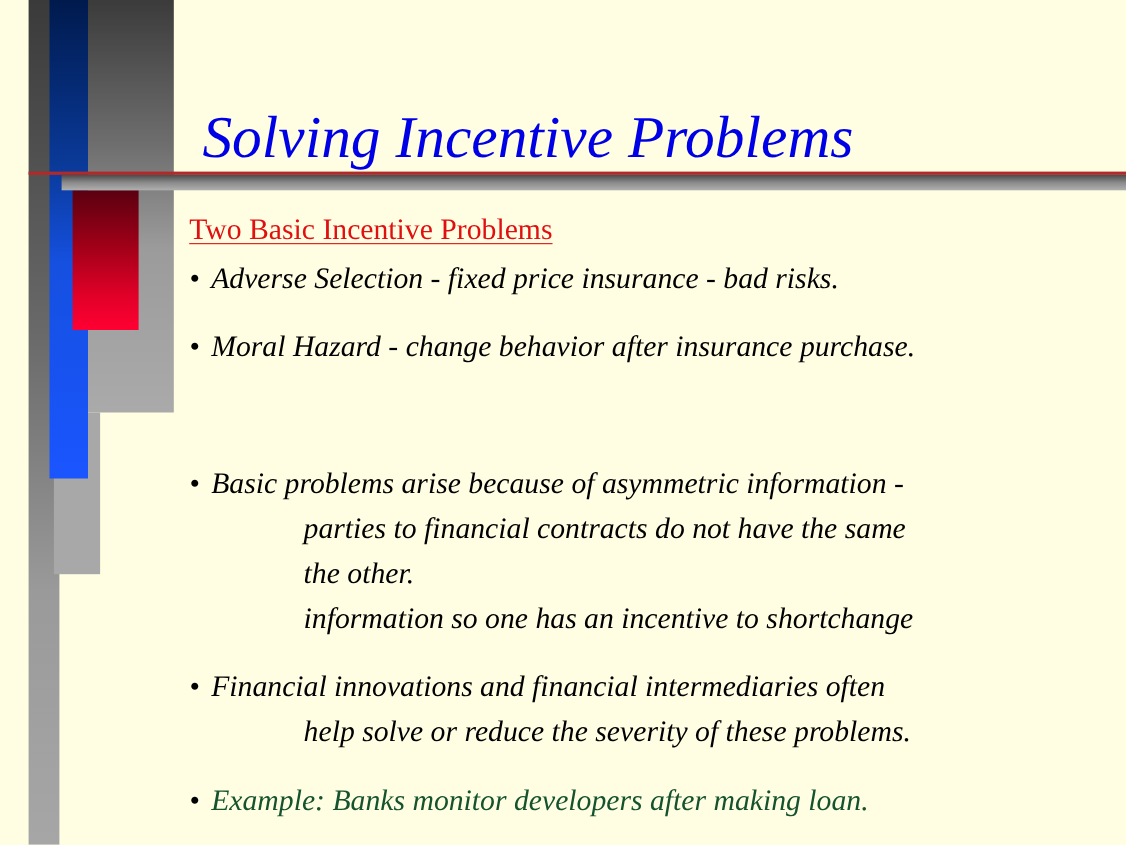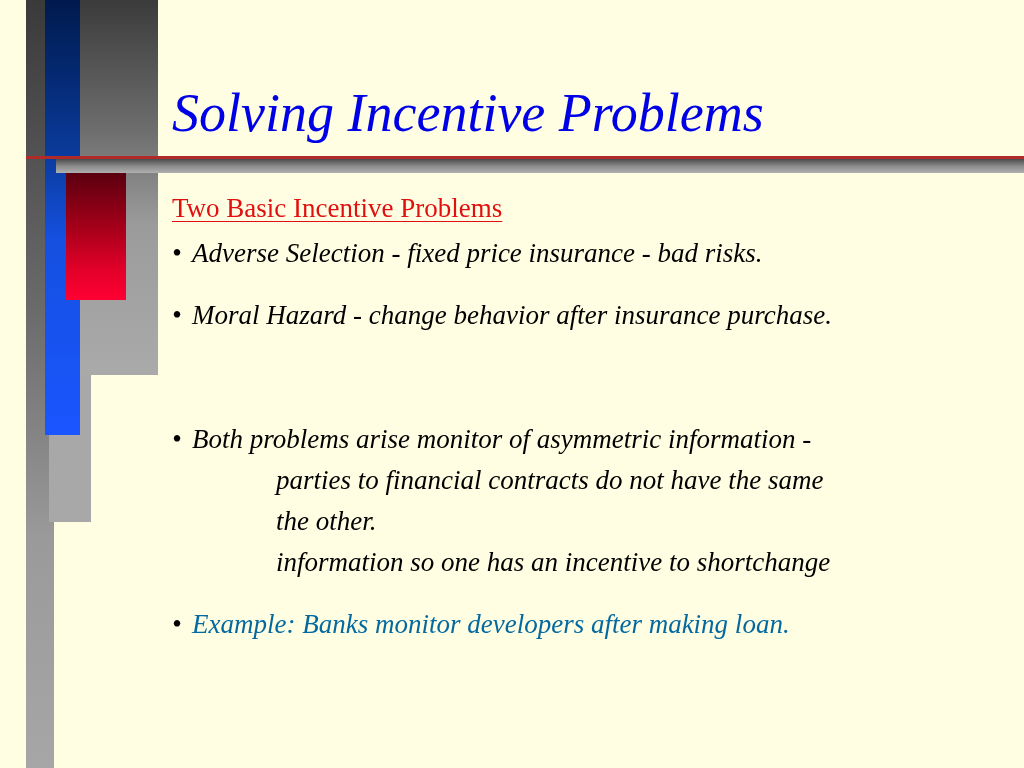--- a/index.html
+++ b/index.html
@@ -39,21 +39,21 @@
       left: 26px; top: 156px; width: 998px; height: 3px;
       background: #b02a2a;
     }
     #divider-gray {
       left: 56px; top: 159px; width: 968px; height: 14px;
       background: linear-gradient(to bottom, #4a4a4a 0%, #8a8a8a 50%, #b0b0b0 100%);
     }
     #title {
       position: absolute;
       left: 172px; top: 78px;
-      margin: 0;
+      margin: 12px;
       font-family: "Liberation Serif", serif;
       font-style: italic;
       font-weight: normal;
       font-size: 54px;
       line-height: 70px;
       color: #0000e6;
       white-space: nowrap;
     }
     #content {
       position: absolute;
@@ -67,21 +67,21 @@
       color: #e01010;
       text-decoration: underline;
       text-decoration-thickness: 1px;
       text-underline-offset: 4px;
       margin-bottom: 4px;
     }
     .bullet { margin-bottom: 21px; font-style: italic; }
     .bullet .dot { display: inline-block; width: 20px; }
     .bullet .cont { padding-left: 104px; }
     .gap { height: 62px; }
-    .red { color: #0369a1; }
+    .red { color: #14532d; }
   </style>
 </head>
 <body>
 
 <div class="deco" id="block-gray"></div>
 <div class="deco" id="bar-left"></div>
 <div class="deco" id="bar-gray-lower"></div>
 <div class="deco" id="bar-blue"></div>
 <div class="deco" id="block-red"></div>
 <div class="deco" id="divider-red"></div>
@@ -97,24 +97,30 @@
   </div>
 
   <div class="bullet">
     <span class="dot">•</span><span>Moral Hazard - change behavior after insurance purchase.</span>
   </div>
 
   <div class="gap"></div>
 
   <div class="bullet">
     <div>
-      <span class="dot">•</span><span>Both problems arise monitor of asymmetric information -</span>
+      <span class="dot">•</span><span>Basic problems arise because of asymmetric information -</span>
     </div>
     <div class="cont">parties to financial contracts do not have the same</div>
     <div class="cont">the other.</div>
     <div class="cont">information so one has an incentive to shortchange</div>
   </div>
 
+  <div class="bullet">
+    <div>
+      <span class="dot">•</span><span>Financial innovations and financial intermediaries often</span>
+    </div>
+    <div class="cont">help solve or reduce the severity of these problems.</div>
+  </div>
 
   <div class="bullet">
     <span class="dot">•</span><span class="red">Example: Banks monitor developers after making loan.</span>
   </div>
 </div>
 
 </body></html>

